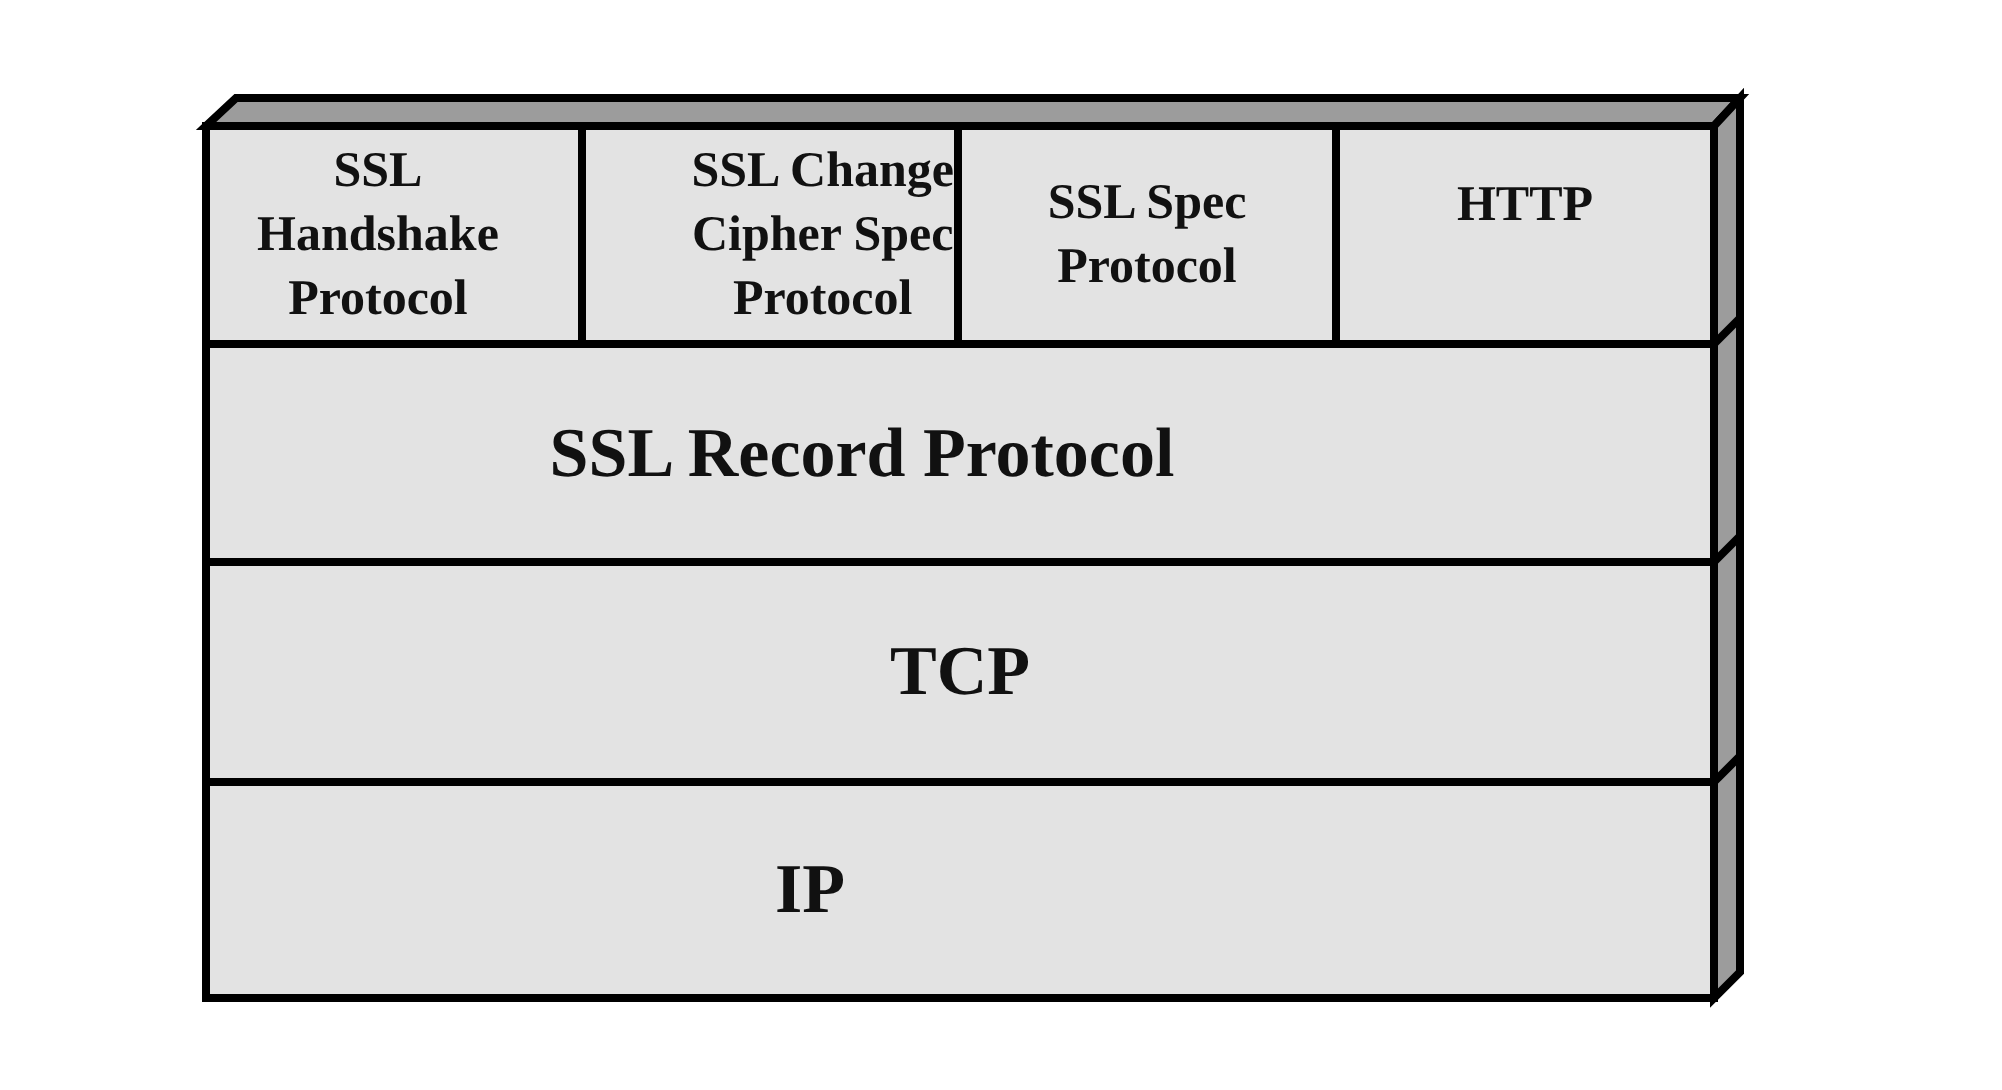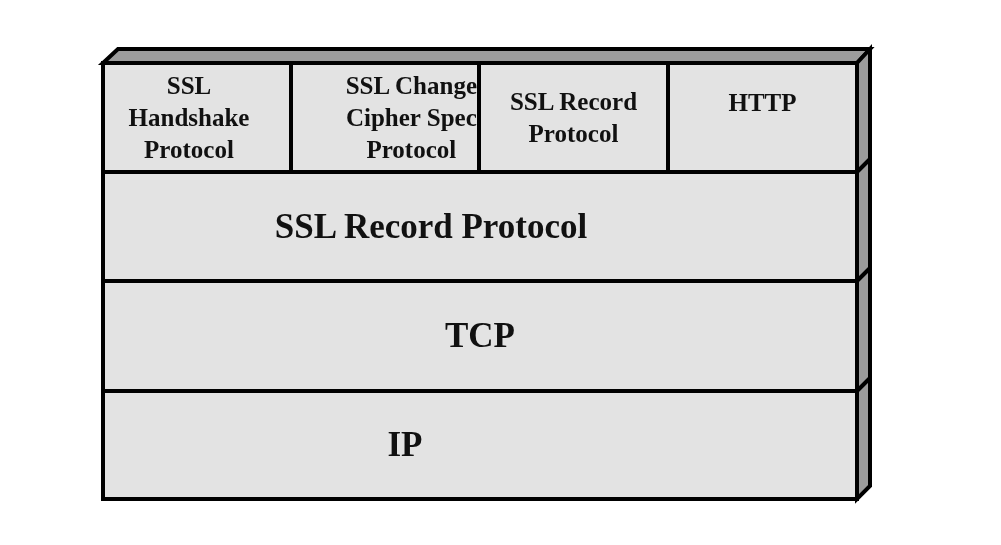--- a/index.html
+++ b/index.html
@@ -71,21 +71,21 @@
   <span class="cell-label">SSL
 Handshake
 Protocol</span>
 </div>
 <div class="cell cell-small" style="left:293px; top:65px; width:184px; height:105px;justify-content:flex-end;">
   <span class="cell-label">SSL Change
 Cipher Spec
 Protocol</span>
 </div>
 <div class="cell cell-small" style="left:481px; top:65px; width:185px; height:105px;">
-  <span class="cell-label">SSL Record
+  <span class="cell-label">SSL Spec
 Protocol</span>
 </div>
 <div class="cell cell-small" style="left:670px; top:65px; width:185px; height:76px;">
   <span class="cell-label">HTTP</span>
 </div>
 
 <div class="cell cell-large" style="left:105px; top:174px; width:652px; height:105px;">
   <span class="cell-label">SSL Record Protocol</span>
 </div>
 <div class="cell cell-large" style="left:105px; top:283px; width:750px; height:106px;">

